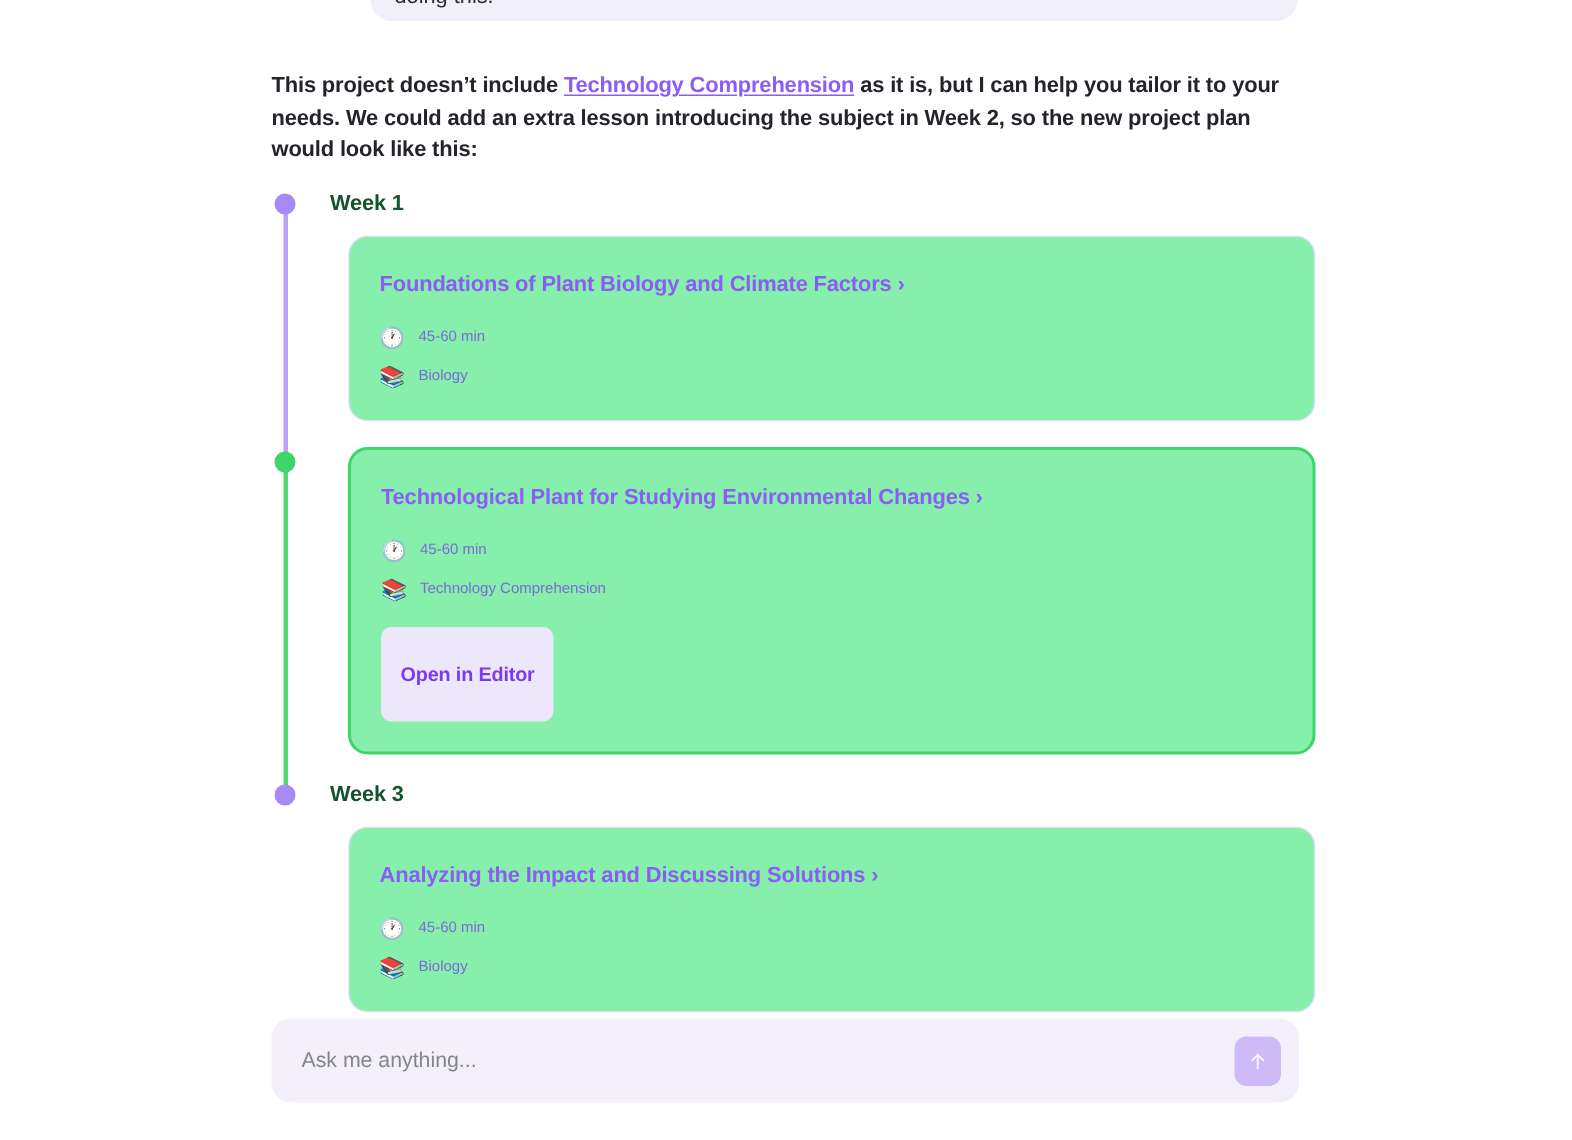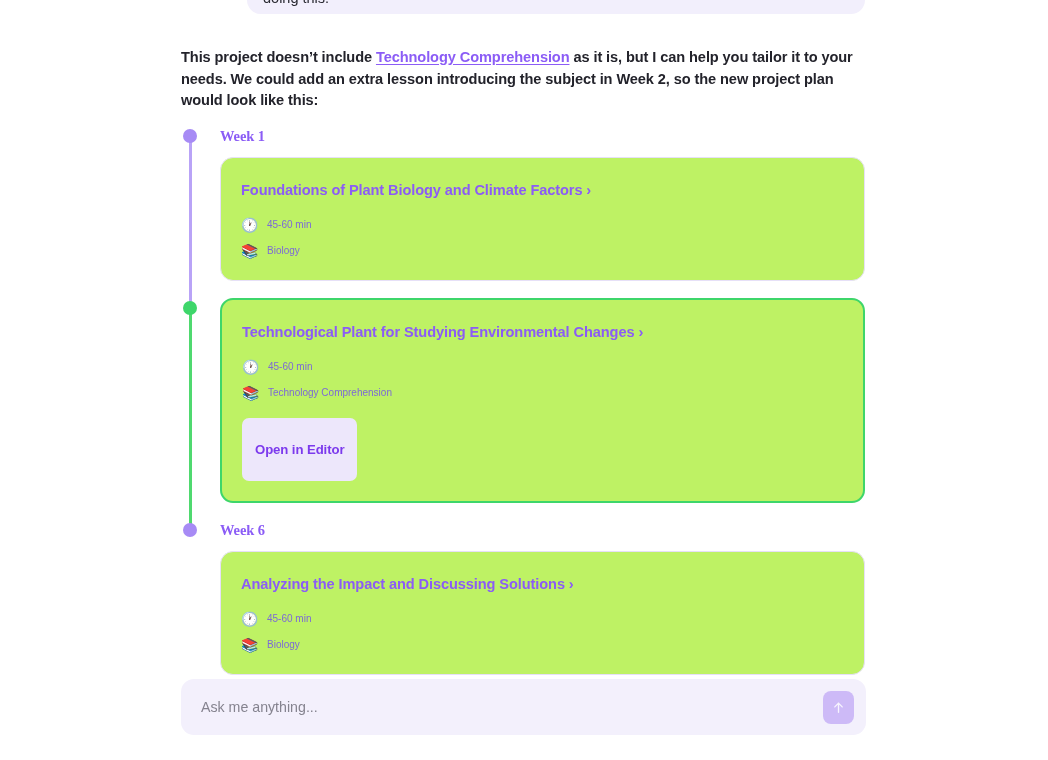--- a/index.html
+++ b/index.html
@@ -95,27 +95,27 @@
   .week-line.purple { background: #B9A3F7; }
   .week-line.green  { background: #4FD96F; }
 
   .week-label {
     font-size: 14.5px;
     font-weight: bold;
     line-height: 20px;
     letter-spacing: -0.1px;
     margin-bottom: 11px;
   }
-  .week-label.purple { color: #8b5cf6; font-family: Liberation Serif, serif; }
+  .week-label.purple { color: #14532d; }
   .week-label.green  { color: #22B14C; }
 
   
   .lesson-card {
-    margin-left: 0px;
-    background: #bef264;
+    margin-left: 12px;
+    background: #86efac;
     border: 1.4px solid #E6E0F7;
     border-radius: 13px;
     padding: 22px 20px 20px 20px;
     width: 645px;
   }
   .lesson-card.highlight {
     border: 2px solid #3ED66A;
   }
 
   .lesson-title {
@@ -249,21 +249,21 @@
           <span class="meta-icon">📚</span>
           <span class="meta-text">Technology Comprehension</span>
         </div>
         <button class="open-editor-btn">Open in Editor</button>
       </div>
     </div>
 
     <div class="week-block">
       <span class="week-dot purple"></span>
 
-      <div class="week-label purple">Week 6</div>
+      <div class="week-label purple">Week 3</div>
       <div class="lesson-card">
         <div class="lesson-title">Analyzing the Impact and Discussing Solutions ›</div>
         <div class="meta-row">
           <span class="meta-icon">🕐</span>
           <span class="meta-text">45-60 min</span>
         </div>
         <div class="meta-row">
           <span class="meta-icon">📚</span>
           <span class="meta-text">Biology</span>
         </div>

